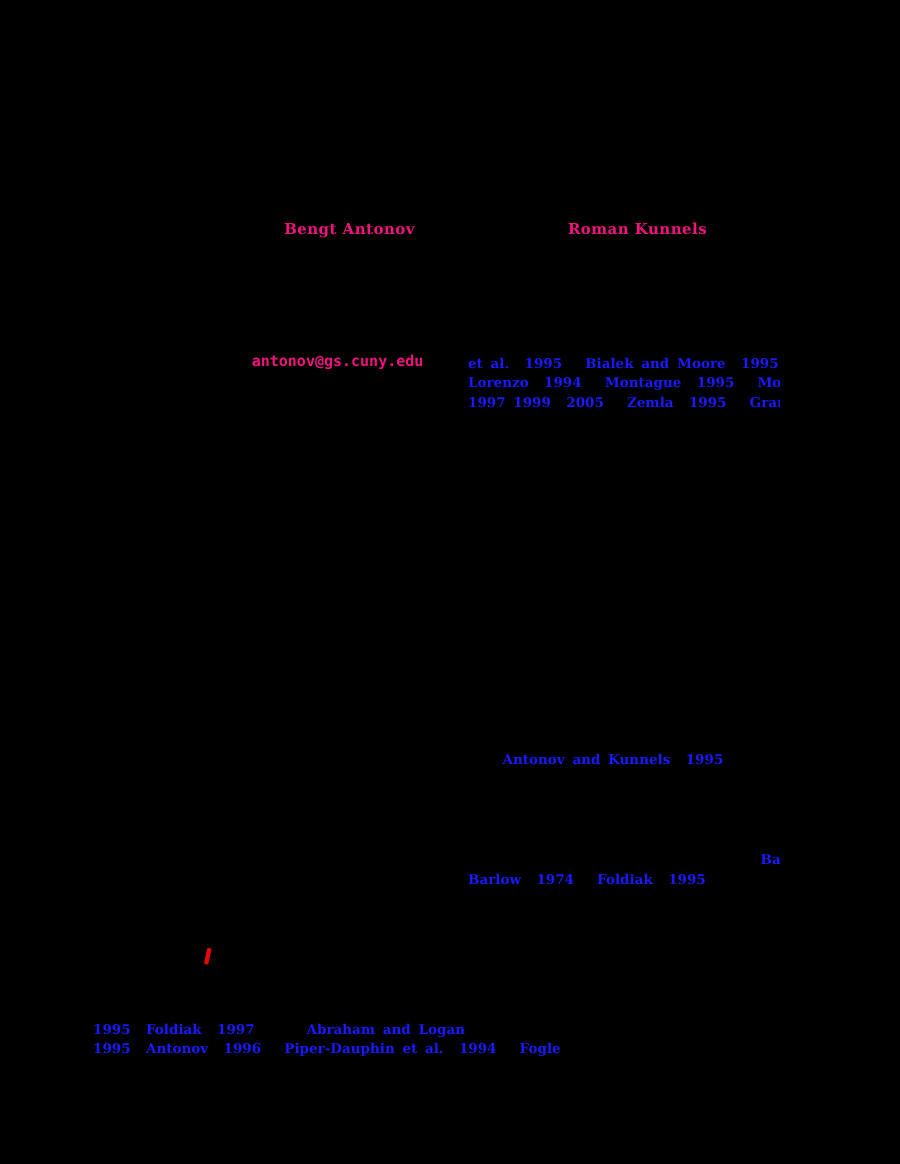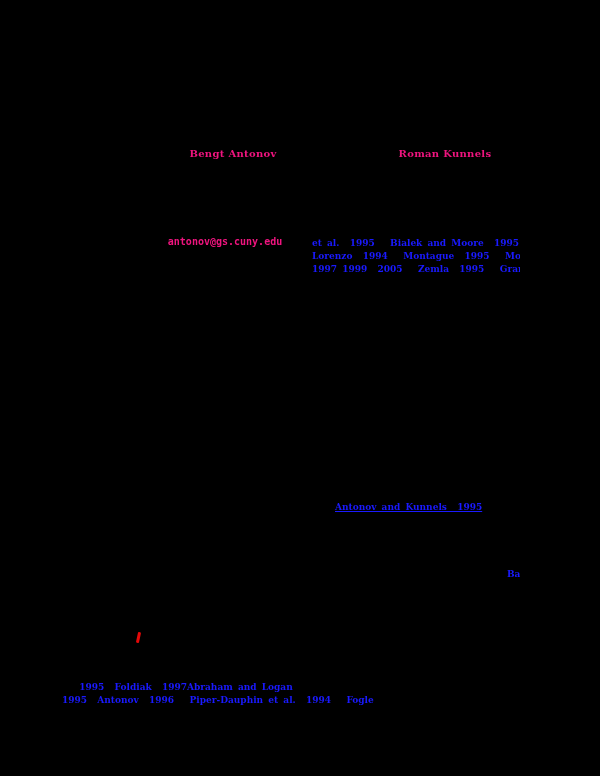--- a/index.html
+++ b/index.html
@@ -34,21 +34,21 @@
     color: #1a1aff;
     font-size: 9px;
     font-weight: bold;
     line-height: 13px;
     word-spacing: 2px;
     text-decoration: none;
     display: block;
   }
   .cite-row {
     display: flex;
-    justify-content: center;
+    justify-content: space-between;
     width: 248px;
   }
   .cite-row .cite { position: static; }
   .red-tick {
     position: absolute;
     width: 3px;
     height: 11px;
     background: #e50808;
     transform: rotate(12deg);
     border-radius: 1px;
@@ -57,29 +57,30 @@
 </head>
 <body>
 
 <div id="page">
 
   <div class="abs author" style="left:178px; top:148px;">Bengt Antonov</div>
   <div class="abs" style="left:160px; top:198px;">
     <a class="email" href="#">antonov@gs.cuny.edu</a>
   </div>
 
-  <div class="abs author" style="left:390px; top:148px;">Roman Kunnels</div>
+  <div class="abs author" style="left:370px; top:148px;">Roman Kunnels</div>
 
   <a class="abs cite" href="#" style="left:312px; top:237px;">et al.  1995   Bialek and Moore  1995   Hamilton  1995</a>
   <a class="abs cite" href="#" style="left:312px; top:250px;">Lorenzo  1994   Montague  1995   Moore  1996   Foldiak</a>
   <a class="abs cite" href="#" style="left:312px; top:263px;">1997 1999  2005   Zemla  1995   Grant  1995   Shin and</a>
 
-  <a class="abs cite" href="#" style="left:335px; top:501px;text-decoration:underline;">Antonov and Kunnels  1995</a>
+  <a class="abs cite" href="#" style="left:335px; top:501px;">Antonov and Kunnels  1995</a>
 
   <a class="abs cite" href="#" style="left:507px; top:568px;">Barlow and</a>
+  <a class="abs cite" href="#" style="left:312px; top:581px;">Barlow  1974   Foldiak  1995</a>
 
   <div class="red-tick" style="left:137px; top:632px;"></div>
 
   <div class="abs cite-row" style="left:62px; top:681px;">
     <a class="cite" href="#">1995  Foldiak  1997</a>
     <a class="cite" href="#">Abraham and Logan</a>
   </div>
   <a class="abs cite" href="#" style="left:62px; top:694px;">1995  Antonov  1996   Piper-Dauphin et al.  1994   Fogle</a>
 
 </div>

